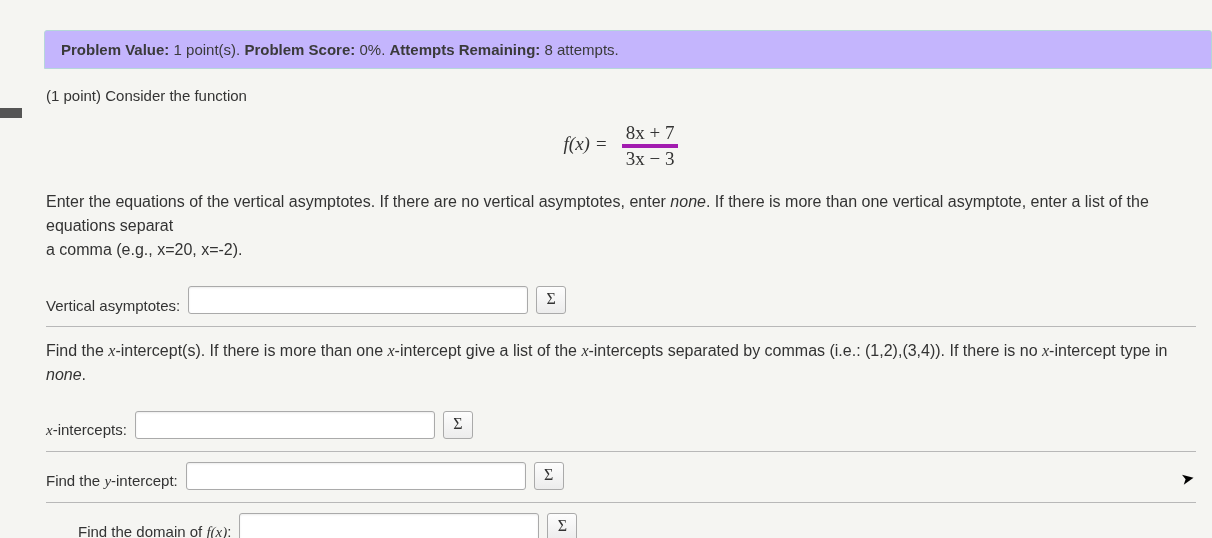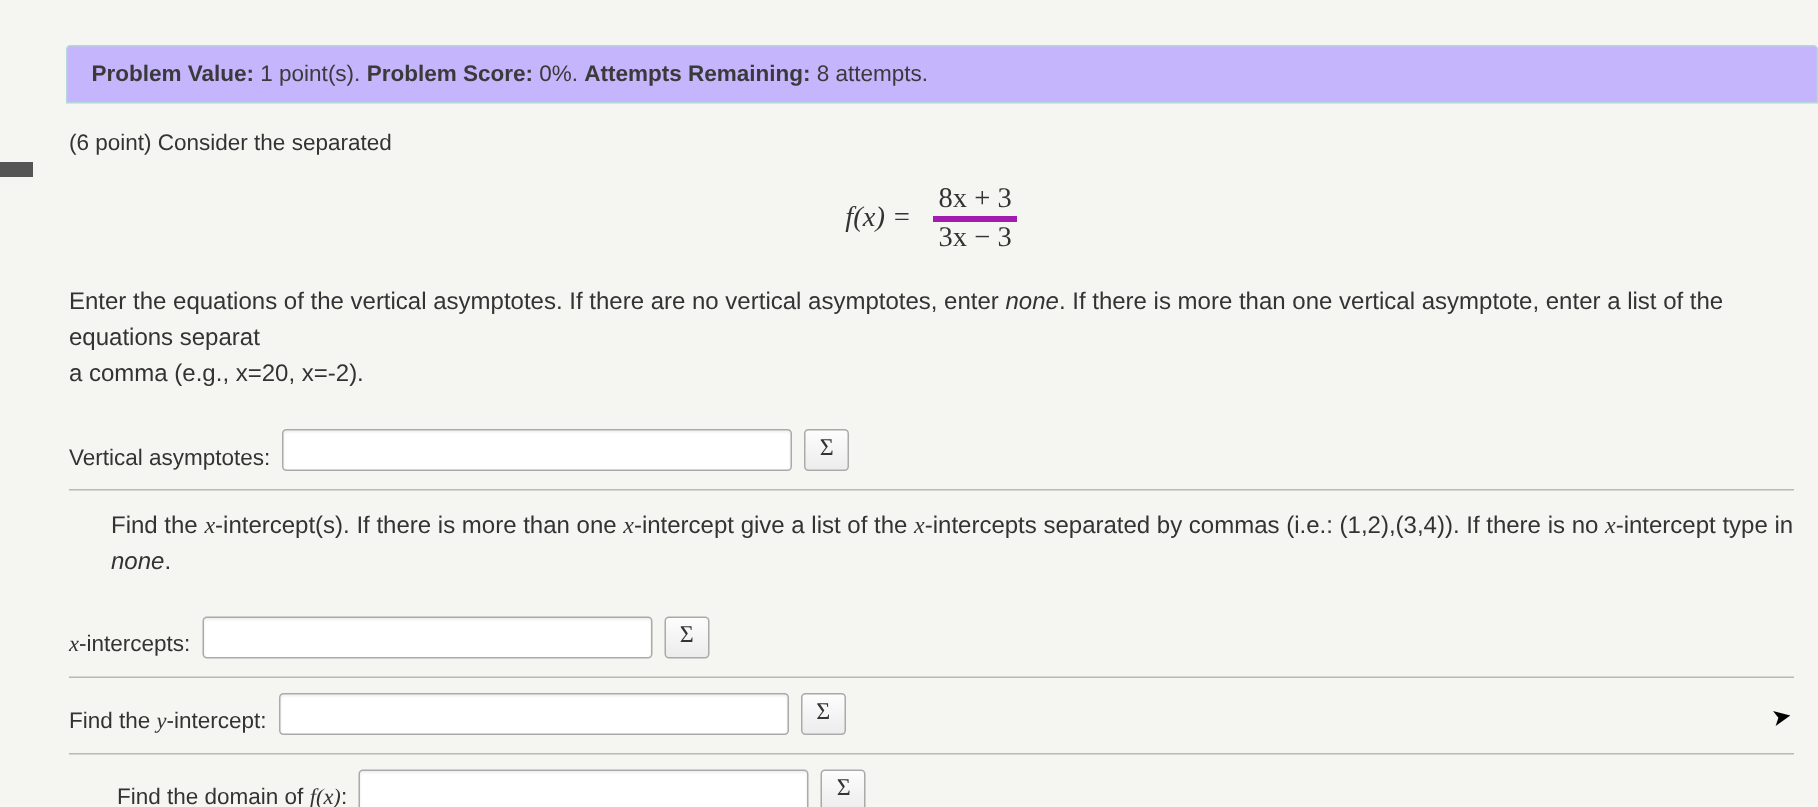--- a/index.html
+++ b/index.html
@@ -114,45 +114,45 @@
     <span>1 point(s).</span>
     <b>Problem Score:</b>
     <span>0%.</span>
     <b>Attempts Remaining:</b>
     <span>8 attempts.</span>
   </div>
 
   <div class="problem-body">
 
     <div class="prompt-line">
-      <span>(6 point)</span>
-      <span>Consider the separated</span>
+      <span>(1 point)</span>
+      <span>Consider the function</span>
     </div>
 
     <div class="formula">
       <span class="fn-it">f(x) =</span>
       &nbsp;
       <span class="frac">
-        <span class="num">8x + 3</span>
+        <span class="num">8x + 7</span>
         <span class="den">3x − 3</span>
       </span>
     </div>
 
     <div class="instruct">
       <span>Enter the equations of the vertical asymptotes. If there are no vertical asymptotes, enter </span><span class="ital">none</span><span>. If there is more than one vertical asymptote, enter a list of the equations separat</span><br>
       <span>a comma (e.g., x=20, x=-2).</span>
     </div>
 
     <div class="answer-row">
       <span class="answer-label">Vertical asymptotes:</span>
       <input class="ans" type="text" style="width: 340px;">
       <div class="sigma-btn">Σ</div>
     </div>
 
-    <div class="instruct" style="margin-top:12px;margin-left:28px;">
+    <div class="instruct" style="margin-top:12px;">
       <span>Find the </span><span class="fvar">x</span><span>-intercept(s). If there is more than one </span><span class="fvar">x</span><span>-intercept give a list of the </span><span class="fvar">x</span><span>-intercepts separated by commas (i.e.: (1,2),(3,4)). If there is no </span><span class="fvar">x</span><span>-intercept type in </span><span class="ital">none</span><span>.</span>
     </div>
 
     <div class="answer-row">
       <span class="answer-label"><span class="fvar">x</span><span>-intercepts:</span></span>
       <input class="ans" type="text" style="width: 300px;">
       <div class="sigma-btn">Σ</div>
     </div>
 
     <div class="answer-row">

